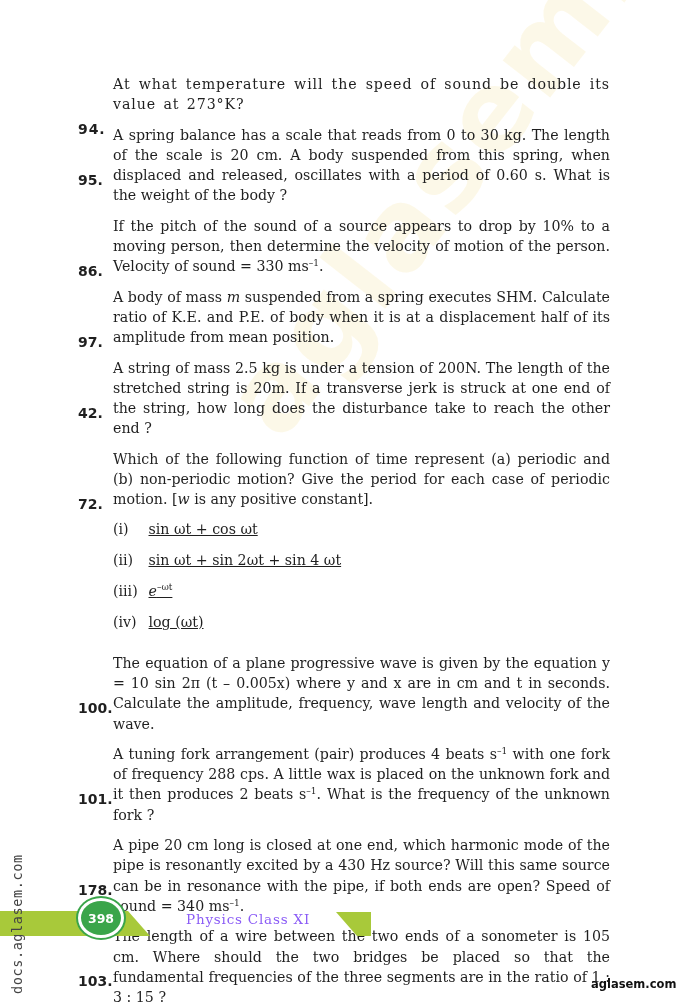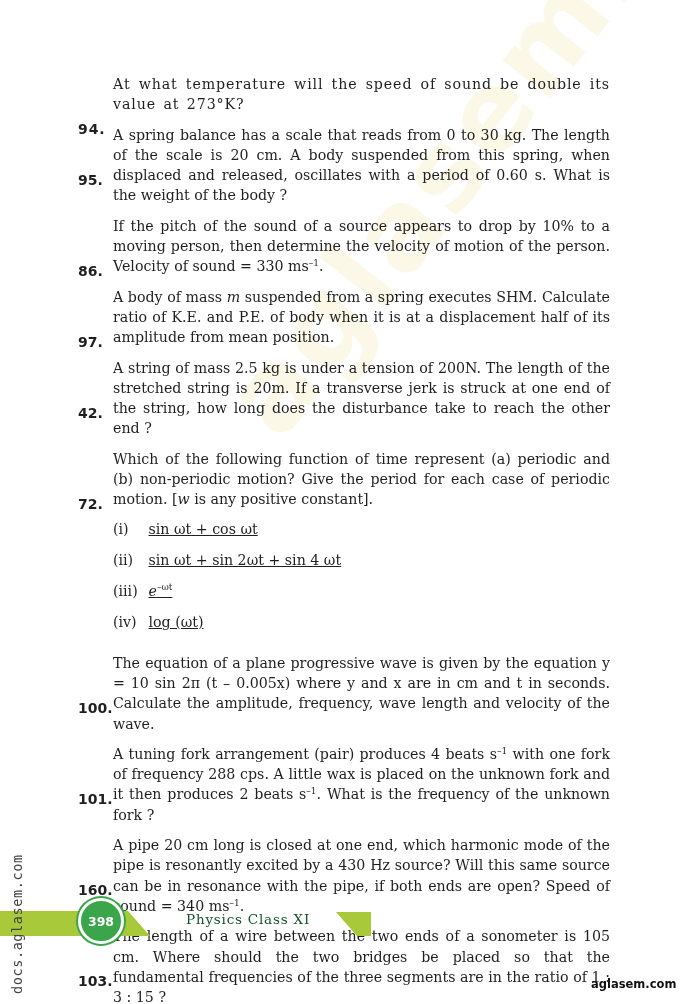--- a/index.html
+++ b/index.html
@@ -32,30 +32,30 @@
     .sub-item .label { display: inline-block; width: 31px; }
     .sub-item .expr { display: inline-block; text-decoration: underline; }
     .sub-item sup { font-size: 9px; vertical-align: 6px; line-height: 0; }
     .footer-left-bar {
       position: absolute; left: 0; top: 911px; width: 150px; height: 25px;
       background: #a8c93a;
       clip-path: polygon(0 0, 128px 0, 150px 25px, 0 25px);
       z-index: 1;
     }
     .page-circle {
-      position: absolute; left: 78px; top: 898px; width: 46px; height: 46px;
+      position: absolute; left: 78px; top: 898px; width: 46px; height: 40px;
       border-radius: 50%; background: #3aa54a; border: 3px solid #ffffff;
       box-shadow: 0 0 0 2px #3aa54a;
       box-sizing: border-box; z-index: 2;
       display: flex; align-items: center; justify-content: center;
       color: #ffffff; font-family: "DejaVu Sans", sans-serif; font-weight: bold; font-size: 12.5px;
     }
     .footer-title {
       position: absolute; left: 186px; top: 911px; font-size: 13.5px;
-      letter-spacing: 0.8px; color: #14532d; z-index: 1;
+      letter-spacing: 0.8px; color: #8b5cf6; z-index: 1;
     }
     .footer-right-tab {
       position: absolute; left: 336px; top: 912px; width: 35px; height: 24px;
       background: #a8c93a;
       clip-path: polygon(0 0, 35px 0, 35px 24px, 21px 24px);
       z-index: 1;
     }
     .side-url {
       position: absolute; left: 9px; top: 994px;
       transform: rotate(-90deg); transform-origin: left top;
@@ -126,21 +126,21 @@
     <span class="num">100.</span>
     <span class="text">The equation of a plane progressive wave is given by the equation y = 10 sin 2π (t – 0.005x) where y and x are in cm and t in seconds. Calculate the amplitude, frequency, wave length and velocity of the wave.</span>
   </div>
 
   <div class="q" id="q101">
     <span class="num">101.</span>
     <span class="text"><span>A tuning fork arrangement (pair) produces 4 beats s</span><sup>–1</sup><span> with one fork of frequency 288 cps. A little wax is placed on the unknown fork and it then produces 2 beats s</span><sup>–1</sup><span>. What is the frequency of the unknown fork ?</span></span>
   </div>
 
   <div class="q" id="q102">
-    <span class="num">160.</span>
+    <span class="num">178.</span>
     <span class="text"><span>A pipe 20 cm long is closed at one end, which harmonic mode of the pipe is resonantly excited by a 430 Hz source? Will this same source can be in resonance with the pipe, if both ends are open? Speed of sound = 340 ms</span><sup>–1</sup><span>.</span></span>
   </div>
 
   <div class="q" id="q103">
     <span class="num">103.</span>
     <span class="text">The length of a wire between the two ends of a sonometer is 105 cm. Where should the two bridges be placed so that the fundamental frequencies of the three segments are in the ratio of 1 : 3 : 15 ?</span>
   </div>
 </div>
 
 <div class="footer-left-bar"></div>

